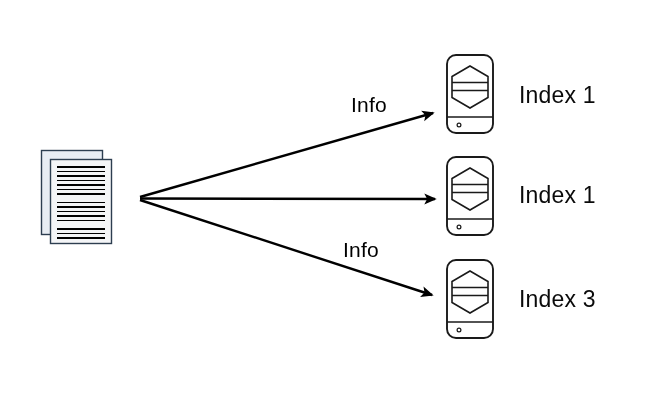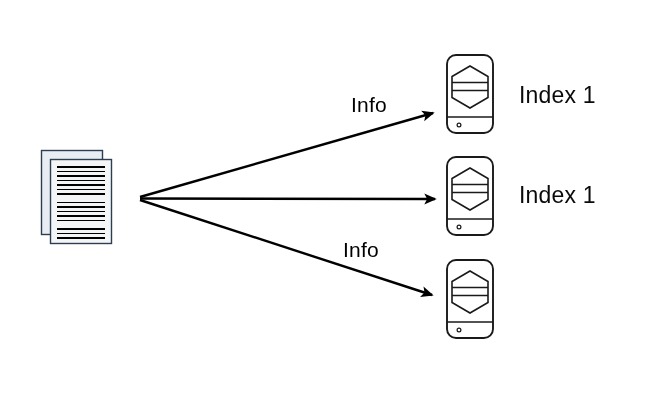--- a/index.html
+++ b/index.html
@@ -116,14 +116,15 @@
       <line x1="447" y1="322" x2="493" y2="322" stroke="#1a1a1a" stroke-width="1.6"></line>
       <circle cx="459" cy="330" r="1.9" fill="#ffffff" stroke="#1a1a1a" stroke-width="1.2"></circle>
     </g>
   </svg>
 
   <div class="flow-label" id="label-info">Info</div>
   <div class="flow-label" id="label-logs">Info</div>
 
   <div class="index-label" id="label-index-1">Index 1</div>
   <div class="index-label" id="label-index-2">Index 1</div>
+  <div class="index-label" id="label-index-3">Index 3</div>
 
 </div>
 
 </body></html>

